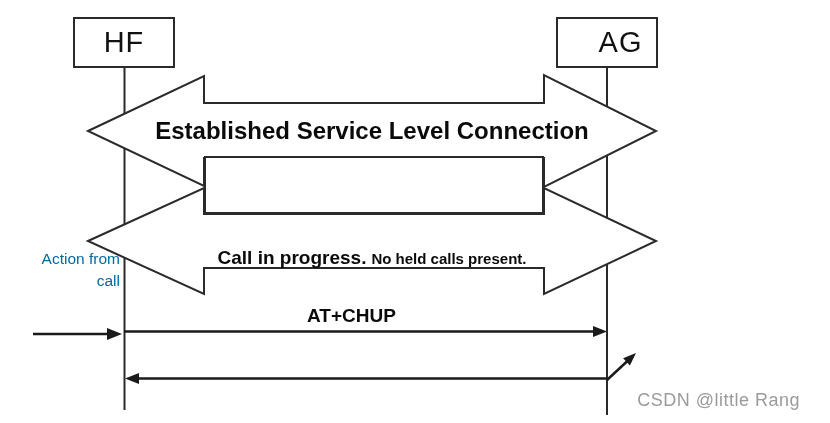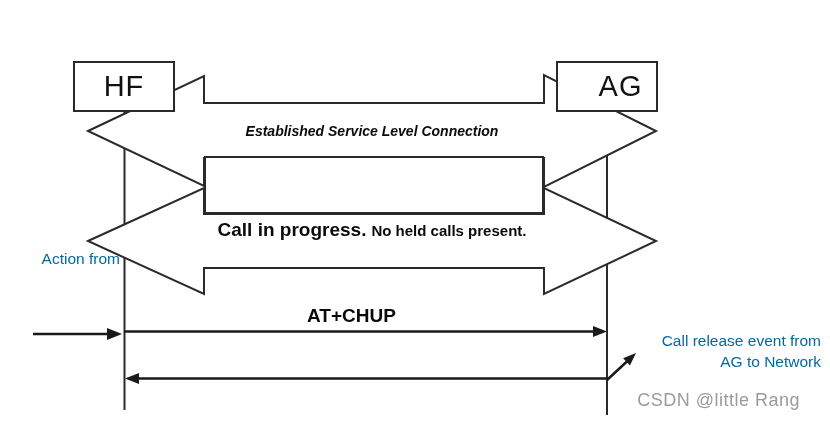--- a/index.html
+++ b/index.html
@@ -7,31 +7,31 @@
     position:relative; width:830px; height:423px; background:#ffffff;
     font-family:"Liberation Sans", sans-serif; color:#000000; overflow:hidden;
   }
   .stage * { box-sizing:border-box; }
   svg.canvas { position:absolute; left:0; top:0; }
 
   .actor-box {
     position:absolute; top:17px; width:102px; height:51px;
     border:2px solid #2a2a2a; background:#ffffff;
     display:flex; align-items:center; justify-content:center;
-    font-size:29px; letter-spacing:1px; color:#111111;margin-top:44px;
+    font-size:29px; letter-spacing:1px; color:#111111;
   }
   .actor-hf { left:73px; }
   .actor-ag { left:556px;padding-left:27px; }
 
   .banner-label {
     position:absolute; left:88px; width:568px; text-align:center;
     font-weight:bold; white-space:nowrap; color:#0a0a0a;
   }
-  .banner-slc  { top:120px; font-size:14px; line-height:22px;font-style:italic; }
-  .banner-call { top:218px; font-size:19px; line-height:23px; }
+  .banner-slc  { top:120px; font-size:24px; line-height:22px; }
+  .banner-call { top:246px; font-size:19px; line-height:23px; }
   .banner-call .note { font-size:15px; margin-left:5px; }
 
   .msg-label {
     position:absolute; left:110px; width:483px; text-align:center;
     font-weight:bold; font-size:19px; line-height:22px; white-space:nowrap; color:#0a0a0a;
   }
   .msg-atchup { top:305px; }
   .msg-ciev   { top:350px; }
   .msg-ciev .param { font-style:italic; }
 
@@ -88,22 +88,19 @@
 
   <div class="banner-label banner-call">
     <span>Call in progress.</span><span class="note">No held calls present.</span>
   </div>
 
   <div class="msg-label msg-atchup">AT+CHUP</div>
 
 
   <div class="side-note note-left">
     <div>Action from</div>
+    <div>call</div>
   </div>
 
-  <div class="side-note note-right">
-    <div>Call release event from</div>
-    <div>AG to Network</div>
-  </div>
 
   <div class="watermark">CSDN @little Rang</div>
 
 </div>
 
 </body></html>

